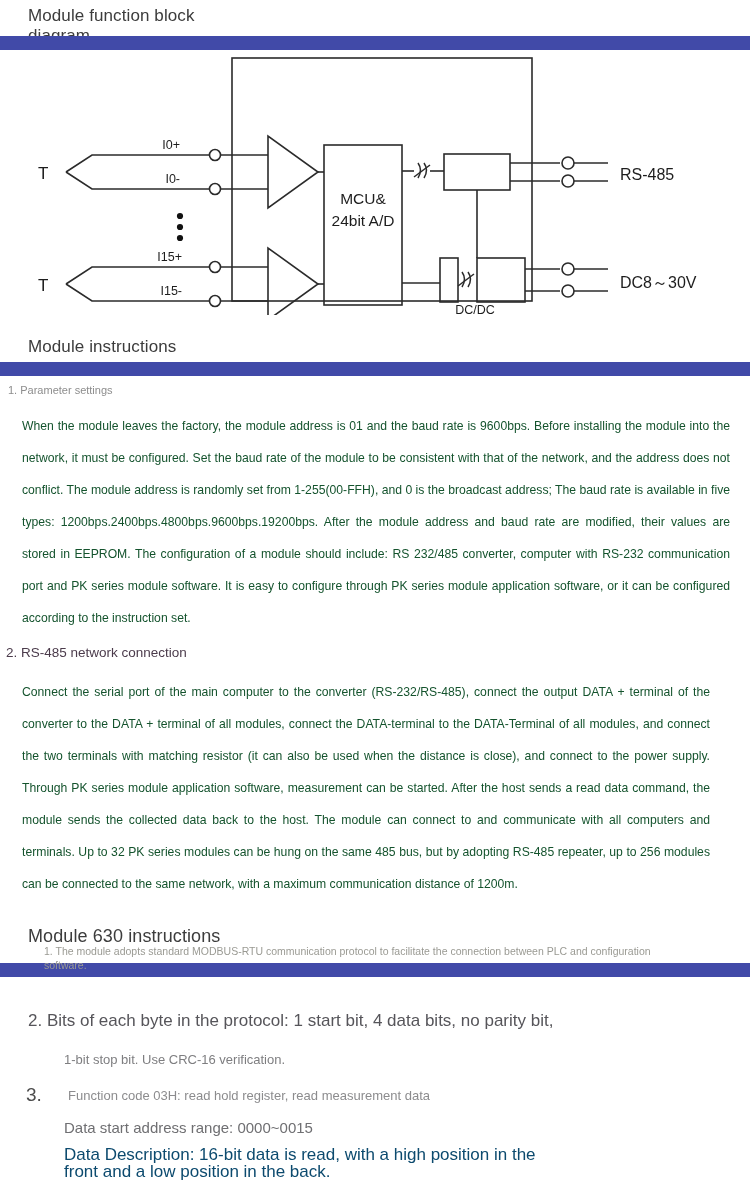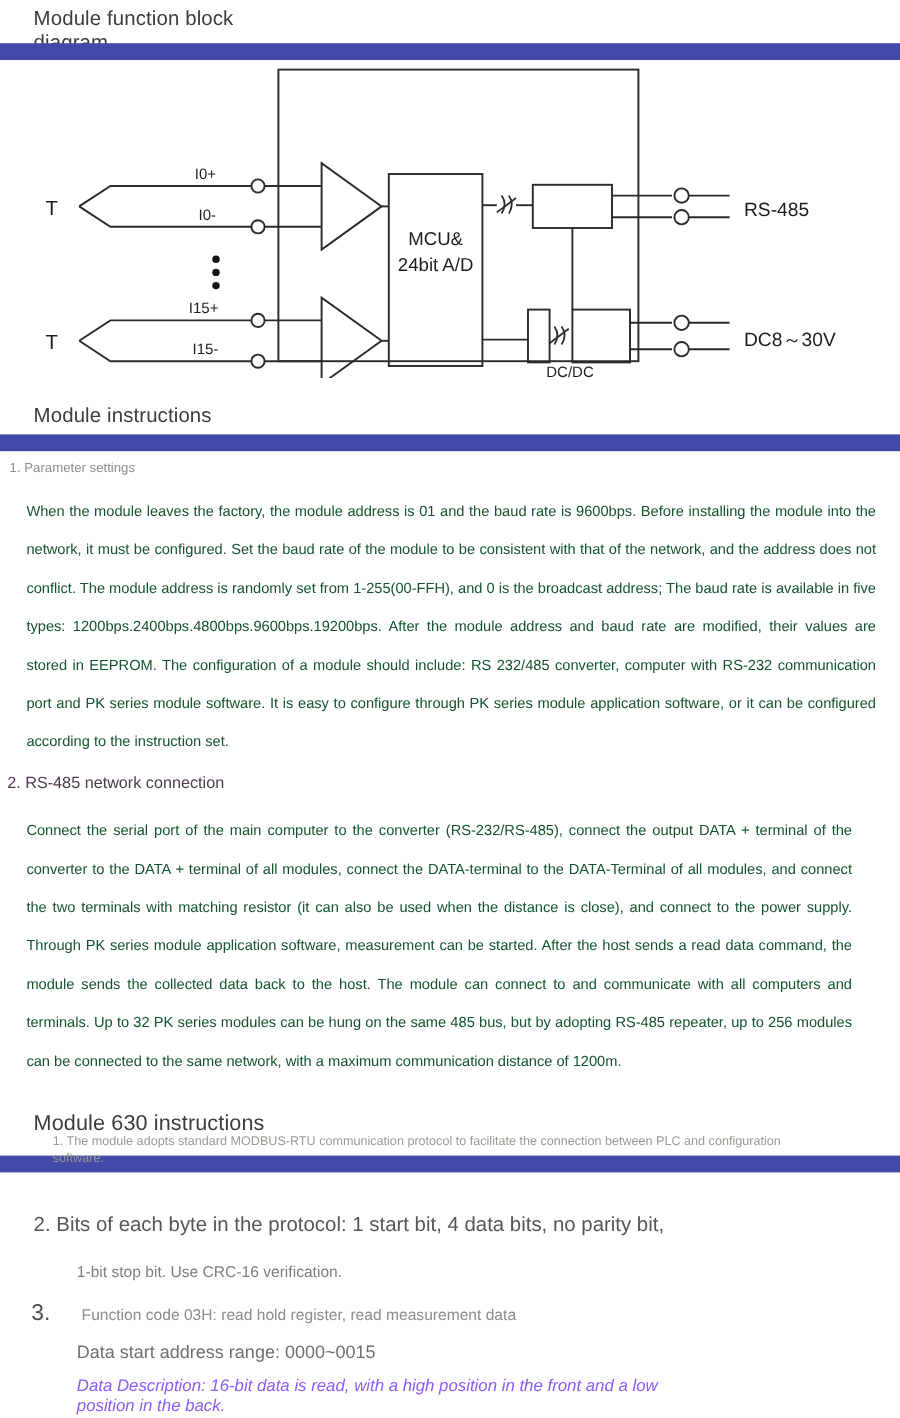--- a/index.html
+++ b/index.html
@@ -86,24 +86,23 @@
   }
   .t-reg {
     position: absolute;
     font-size: 15px;
     line-height: 19px;
     color: #6f6f72;
     text-align: right;
   }
   .t-desc {
     position: absolute;
-    font-size: 14px;
+    font-size: 17px;
     line-height: 17px;
-    color: #8b5cf6;
-    font-style: italic;
+    color: #0c4a6e;
   }
 
   
   #diagram-wrap {
     position: absolute;
     left: 0;
     top: 50px;
     width: 750px;
     height: 265px;
   }

